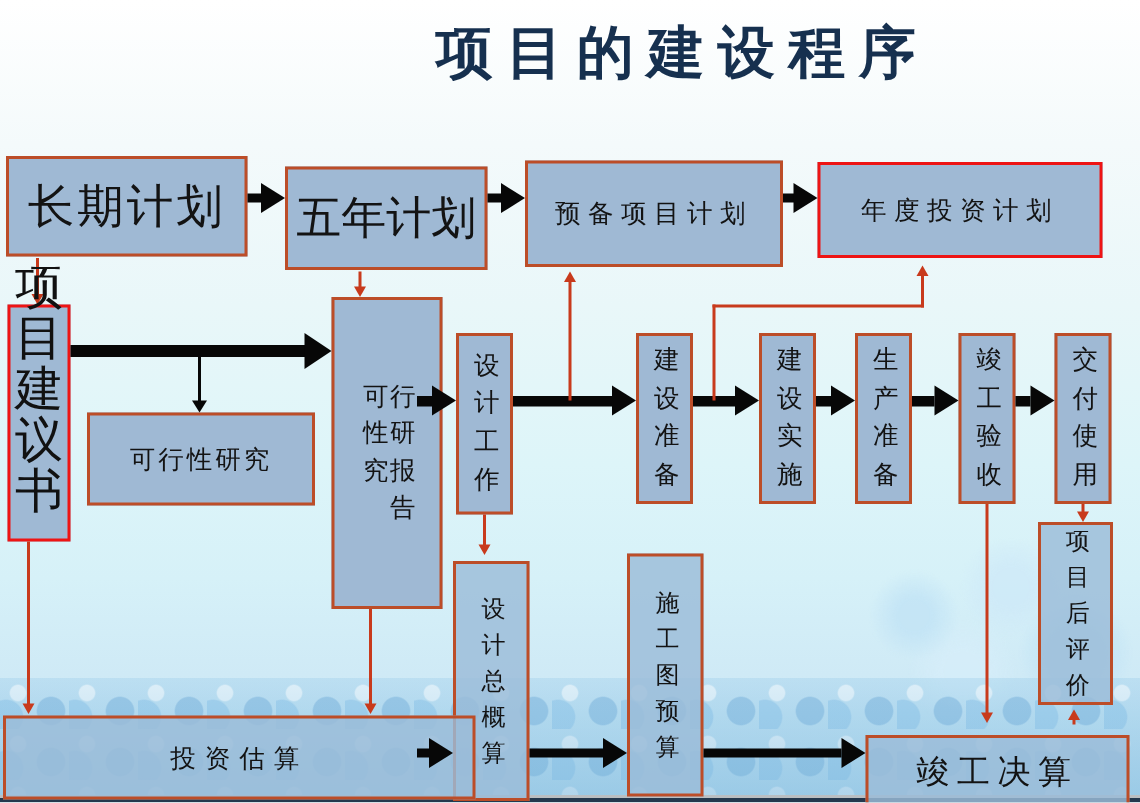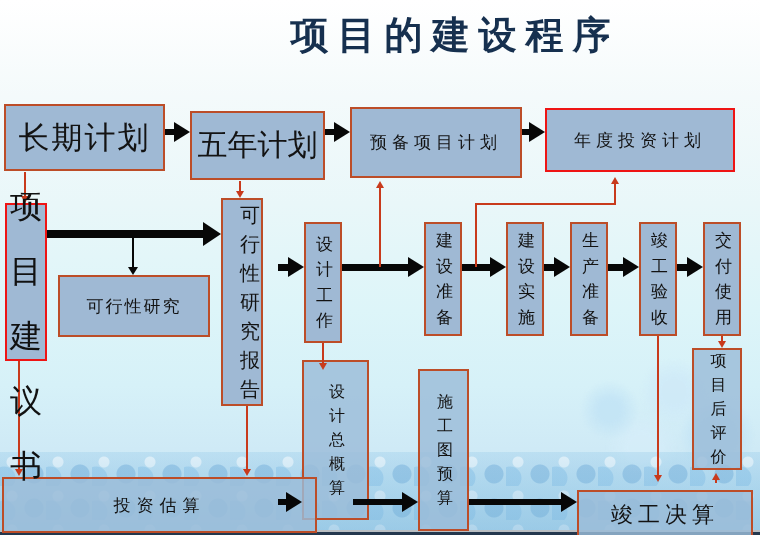--- a/index.html
+++ b/index.html
@@ -40,21 +40,21 @@
     background:#9fb9d4; border:2px solid #bc4d28;
     display:flex; align-items:center; justify-content:center;
     text-align:right; color:#131313;
   }
   .box.red{border-color:#ee1414;}
   .box.trans{background:rgba(155,188,216,.82);}
   .v span{display:inline-block; width:1.18em; word-break:break-all; line-height:1.5;}
   .wrap2 span{display:inline-block; width:2.35em; word-break:break-all; line-height:1.45; letter-spacing:1px;}
   #proposal-text{
     position:absolute; left:4px; top:174px; width:44px;
-    font-size:32px; line-height:65px; text-align:center;
+    font-size:32px; line-height:34px; text-align:center;
     word-break:break-all; color:#111; z-index:5;
   }
   .bar{position:absolute; background:#070707;}
   .head{position:absolute; width:0; height:0; border-style:solid; border-color:transparent;}
   .head.right{border-top-width:10px; border-bottom-width:10px; border-left:16px solid #070707;}
   .head.right.big{border-top-width:12px; border-bottom-width:12px; border-left:18px solid #070707;}
   .head.down-sm{border-left-width:5px; border-right-width:5px; border-top:8px solid #070707;}
   .rline{position:absolute; background:#c83a1c;}
   .rhead{position:absolute; width:0; height:0; border-style:solid; border-color:transparent;}
   .rhead.down{border-left-width:4.5px; border-right-width:4.5px; border-top:7px solid #c83a1c;}
@@ -83,21 +83,21 @@
   <div class="box red" style="left:545px;top:108px;width:190px;height:64px;font-size:17px;letter-spacing:5px;">
     <span>年度投资计划</span>
     </div>
 
   <div class="box red" style="left:5px;top:203px;width:42px;height:158px;"></div>
   <div id="proposal-text">项目建议书</div>
 
   <div class="box" style="left:58px;top:275px;width:152px;height:62px;font-size:17px;letter-spacing:2px;">
     <span>可行性研究</span>
     </div>
-  <div class="box wrap2" style="left:221px;top:198px;width:42px;height:208px;font-size:20px;">
+  <div class="box wrap2" style="left:221px;top:198px;width:74px;height:208px;font-size:17px;">
     <span>可行性研究报告</span>
     </div>
 
   <div class="box v" style="left:304px;top:222px;width:38px;height:121px;font-size:17px;">
     <span>设计工作</span>
     </div>
   <div class="box v" style="left:424px;top:222px;width:38px;height:114px;font-size:17px;">
     <span>建设准备</span>
     </div>
   <div class="box v" style="left:506px;top:222px;width:38px;height:114px;font-size:17px;">
@@ -106,21 +106,21 @@
   <div class="box v" style="left:570px;top:222px;width:38px;height:114px;font-size:17px;">
     <span>生产准备</span>
     </div>
   <div class="box v" style="left:639px;top:222px;width:38px;height:114px;font-size:17px;">
     <span>竣工验收</span>
     </div>
   <div class="box v" style="left:703px;top:222px;width:38px;height:114px;font-size:17px;">
     <span>交付使用</span>
     </div>
 
-  <div class="box v trans" style="left:302px;top:360px;width:67px;height:160px;font-size:16px;">
+  <div class="box v trans" style="left:302px;top:374px;width:51px;height:160px;font-size:16px;">
     <span>设计总概算</span>
     </div>
   <div class="box v trans" style="left:418px;top:369px;width:51px;height:162px;font-size:16px;">
     <span>施工图预算</span>
     </div>
   <div class="box v trans" style="left:692px;top:348px;width:50px;height:122px;font-size:16px;">
     <span>项目后评价</span>
     </div>
 
   <div class="box trans" style="left:2px;top:477px;width:315px;height:56px;font-size:17px;letter-spacing:6px;">

